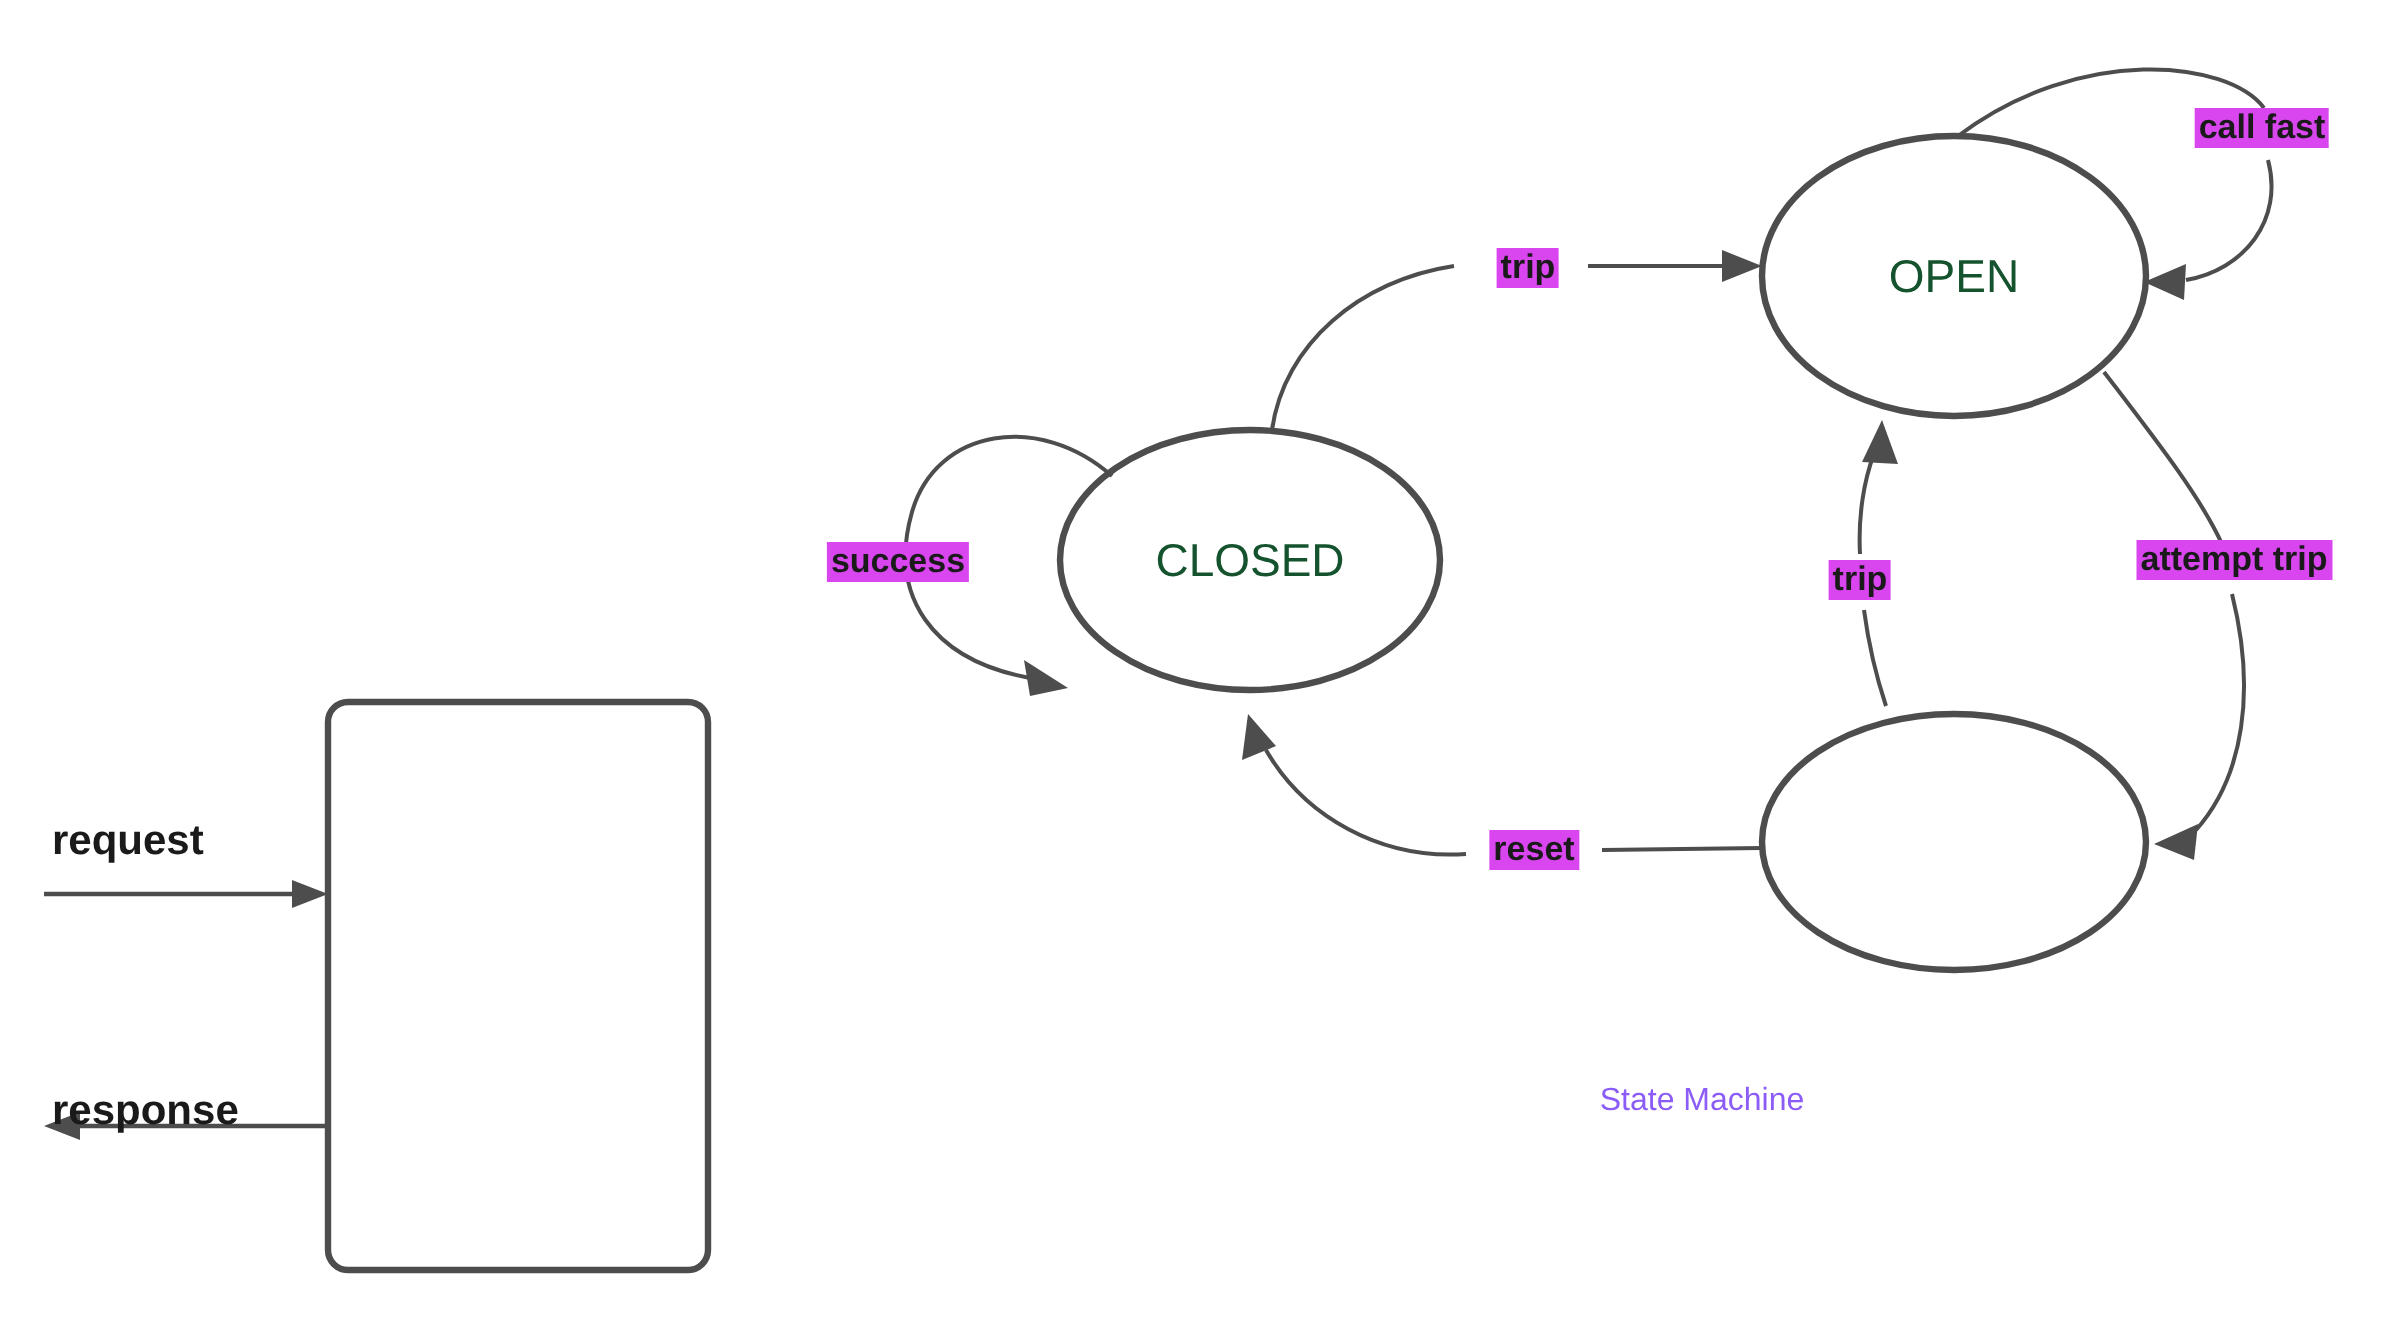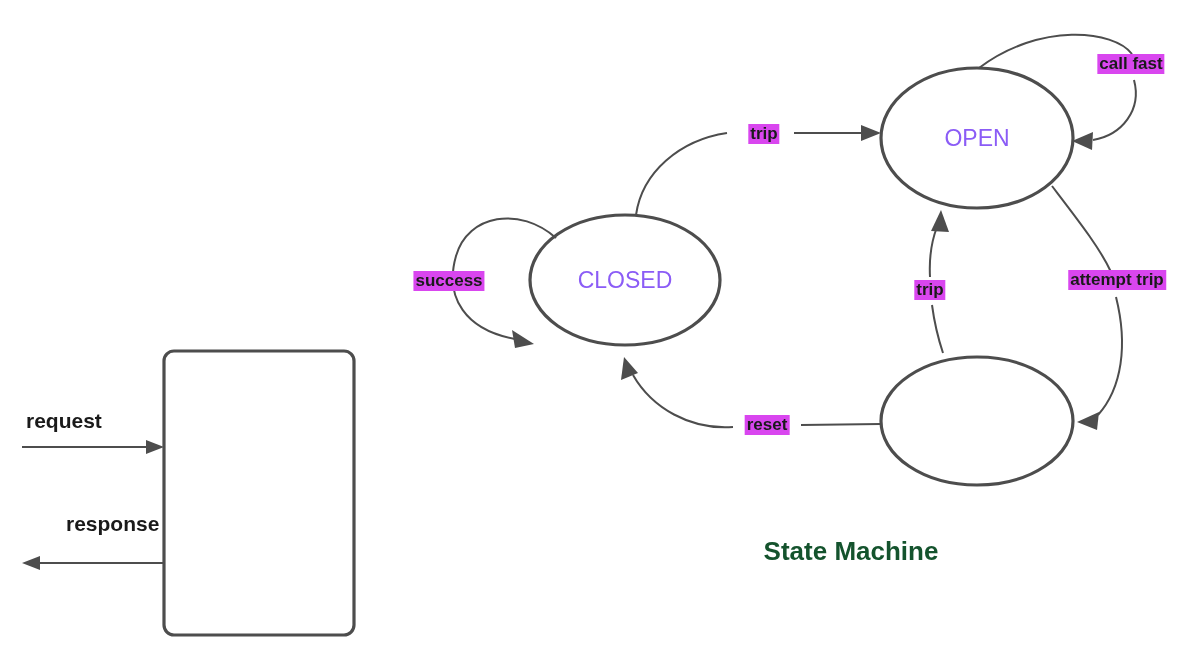--- a/index.html
+++ b/index.html
@@ -37,21 +37,21 @@
     fill: none;
     stroke: #4d4d4d;
     stroke-width: 2.2;
   }
   .arrow-head {
     fill: #4d4d4d;
     stroke: none;
   }
   .node-label {
     position: absolute;
-    color: #8b5cf6;
+    color: #14532d;
     font-family: "Liberation Sans", sans-serif;
     font-size: 23px;
     font-weight: 400;
     line-height: 28px;
     text-align: center;
     white-space: nowrap;
     transform: translate(-50%, -50%);
     pointer-events: none;
   }
   .node-label.two-line {
@@ -75,24 +75,24 @@
     color: #1a1a1a;
     font-family: "Liberation Sans", sans-serif;
     font-size: 21px;
     font-weight: 700;
     white-space: nowrap;
     transform: translate(0, -50%);
     pointer-events: none;
   }
   .section-caption {
     position: absolute;
-    color: #14532d;
+    color: #8b5cf6;
     font-family: "Liberation Sans", sans-serif;
-    font-size: 26px;
-    font-weight: 700;
+    font-size: 16px;
+    font-weight: 400;
     white-space: nowrap;
     transform: translate(-50%, -50%);
     pointer-events: none;
   }
 </style>
 </head>
 <body>
 
 <div id="canvas">
 
@@ -130,21 +130,21 @@
     <polygon class="arrow-head" points="941,210 931,231 949,232"></polygon>
 
     <path class="edge-path" d="M 881,424 L 801,425"></path>
     <path class="edge-path" d="M 733,427 C 690,430 652,408 633,375"></path>
     <polygon class="arrow-head" points="624,357 621,380 638,373"></polygon>
 
   </svg>
 
 
   <div class="io-label" style="left:26px; top:421px;">request</div>
-  <div class="io-label" style="left:26px; top:524px;margin-left:40px;">response</div>
+  <div class="io-label" style="left:26px; top:556px;">response</div>
 
   <div class="node-label" style="left:625px; top:280px;text-align:center;">CLOSED</div>
   <div class="node-label" style="left:977px; top:138px;">OPEN</div>
 
   <div class="edge-label" style="left:449px; top:281px;text-align:right;">success</div>
   <div class="edge-label" style="left:764px; top:134px;">trip</div>
   <div class="edge-label" style="left:1131px; top:64px;">call fast</div>
   <div class="edge-label" style="left:1117px; top:280px;">attempt trip</div>
   <div class="edge-label" style="left:930px; top:290px;">trip</div>
   <div class="edge-label" style="left:767px; top:425px;">reset</div>

